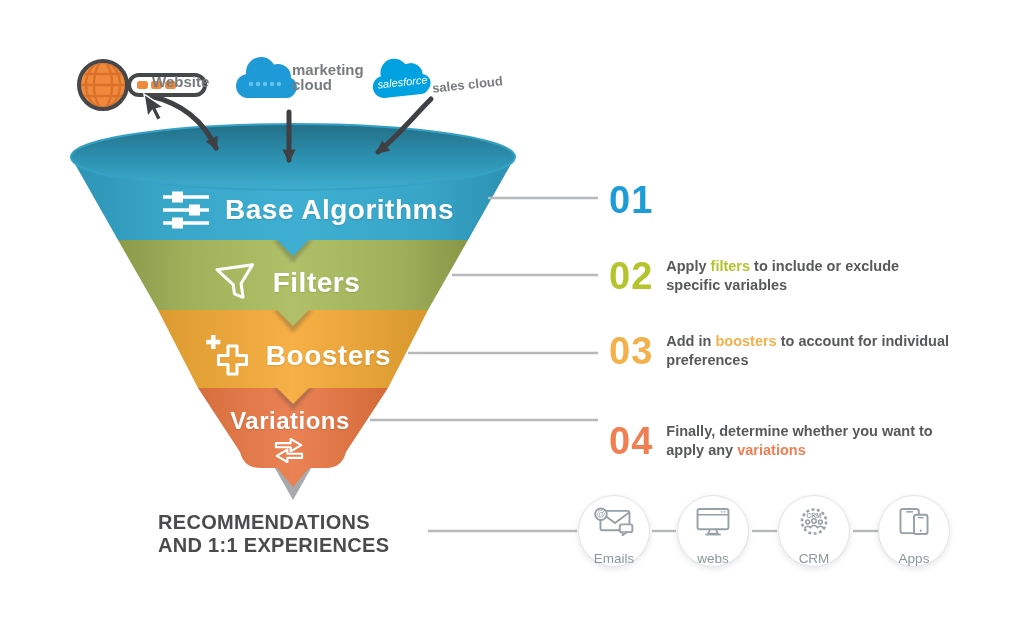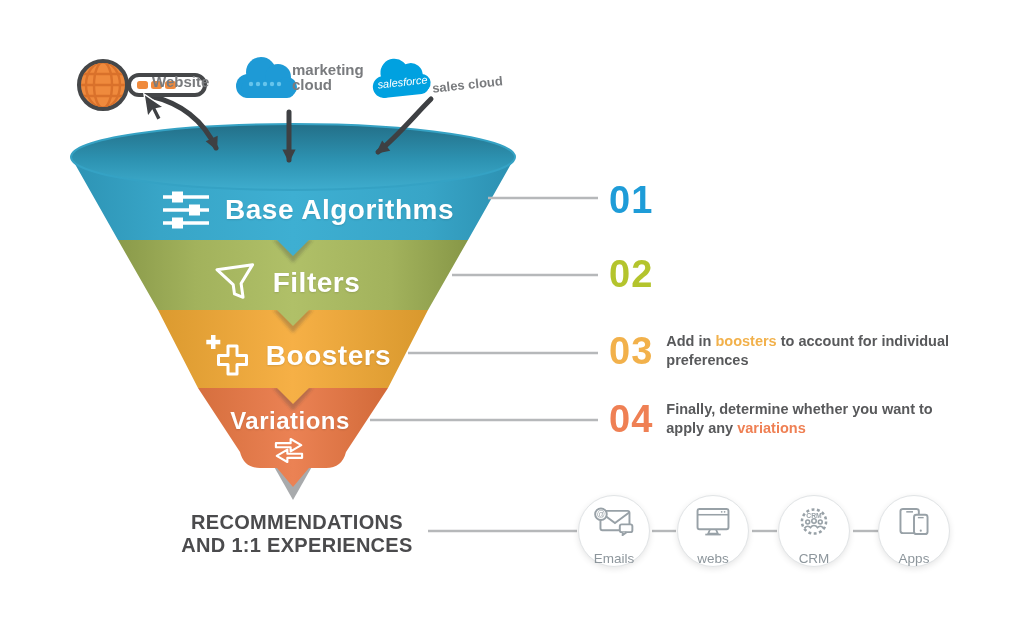--- a/index.html
+++ b/index.html
@@ -15,21 +15,21 @@
   
   .step{position:absolute;left:609px;display:flex;align-items:center;gap:13px;}
   .step-num{font-size:38px;font-weight:700;line-height:34px;letter-spacing:1px;}
   .step-text{font-size:14.5px;line-height:18.5px;font-weight:700;color:#58595b;}
   .c1{color:#1e9cd8}.c2{color:#b4c42d}.c3{color:#f2b14b}.c4{color:#ef8054}
 
   
   .src-label{position:absolute;font-weight:700;color:#797b7e;}
 
   
-  .outcome{position:absolute;left:158px;top:511px;width:278px;text-align:center;
+  .outcome{position:absolute;left:158px;top:511px;width:278px;text-align:left;
            font-size:20px;font-weight:700;color:#4b4b4d;line-height:23px;letter-spacing:.3px;}
   .channel{position:absolute;width:72px;height:72px;border-radius:50%;background:#fff;
            border:1px solid #e1e4e6;box-shadow:0 2px 6px rgba(0,0,0,.10);
            display:flex;flex-direction:column;align-items:center;box-sizing:border-box;}
   .channel svg{margin-top:11px;}
   .channel-label{font-size:13.5px;color:#8d969c;margin-top:15px;}
 </style>
 </head>
 <body>
 
@@ -197,28 +197,29 @@
     <path d="M6 7.5 L24 7.5 L24 2.5 L37 10 L24 17.5 L24 12.5 L6 12.5 Z" fill="none" stroke="#ffffff" stroke-width="2.6" stroke-linejoin="round"></path>
     <path d="M38 20.5 L20 20.5 L20 15.5 L7 23 L20 30.5 L20 25.5 L38 25.5 Z" fill="none" stroke="#ffffff" stroke-width="2.6" stroke-linejoin="round"></path>
   </svg>
 
   <div class="step" style="top:183px">
     <div class="step-num c1">01</div>
   </div>
 
   <div class="step" style="top:257px">
     <div class="step-num c2">02</div>
+    <div class="step-text" style="width:262px"><span>Apply </span><span class="c2">filters</span><span> to include or exclude specific variables</span></div>
   </div>
 
   <div class="step" style="top:332px">
     <div class="step-num c3">03</div>
     <div class="step-text" style="width:300px"><span>Add in </span><span class="c3">boosters</span><span> to account for individual preferences</span></div>
   </div>
 
-  <div class="step" style="top:400px">
+  <div class="step" style="top:422px">
     <div class="step-num c4">04</div>
     <div class="step-text" style="width:292px"><span>Finally, determine whether you want to apply any </span><span class="c4">variations</span><span></span></div>
   </div>
 
   <div class="outcome">
     <div>RECOMMENDATIONS</div>
     <div>AND 1:1 EXPERIENCES</div>
   </div>
 
   <div class="channel" style="left:578px;top:495px">

